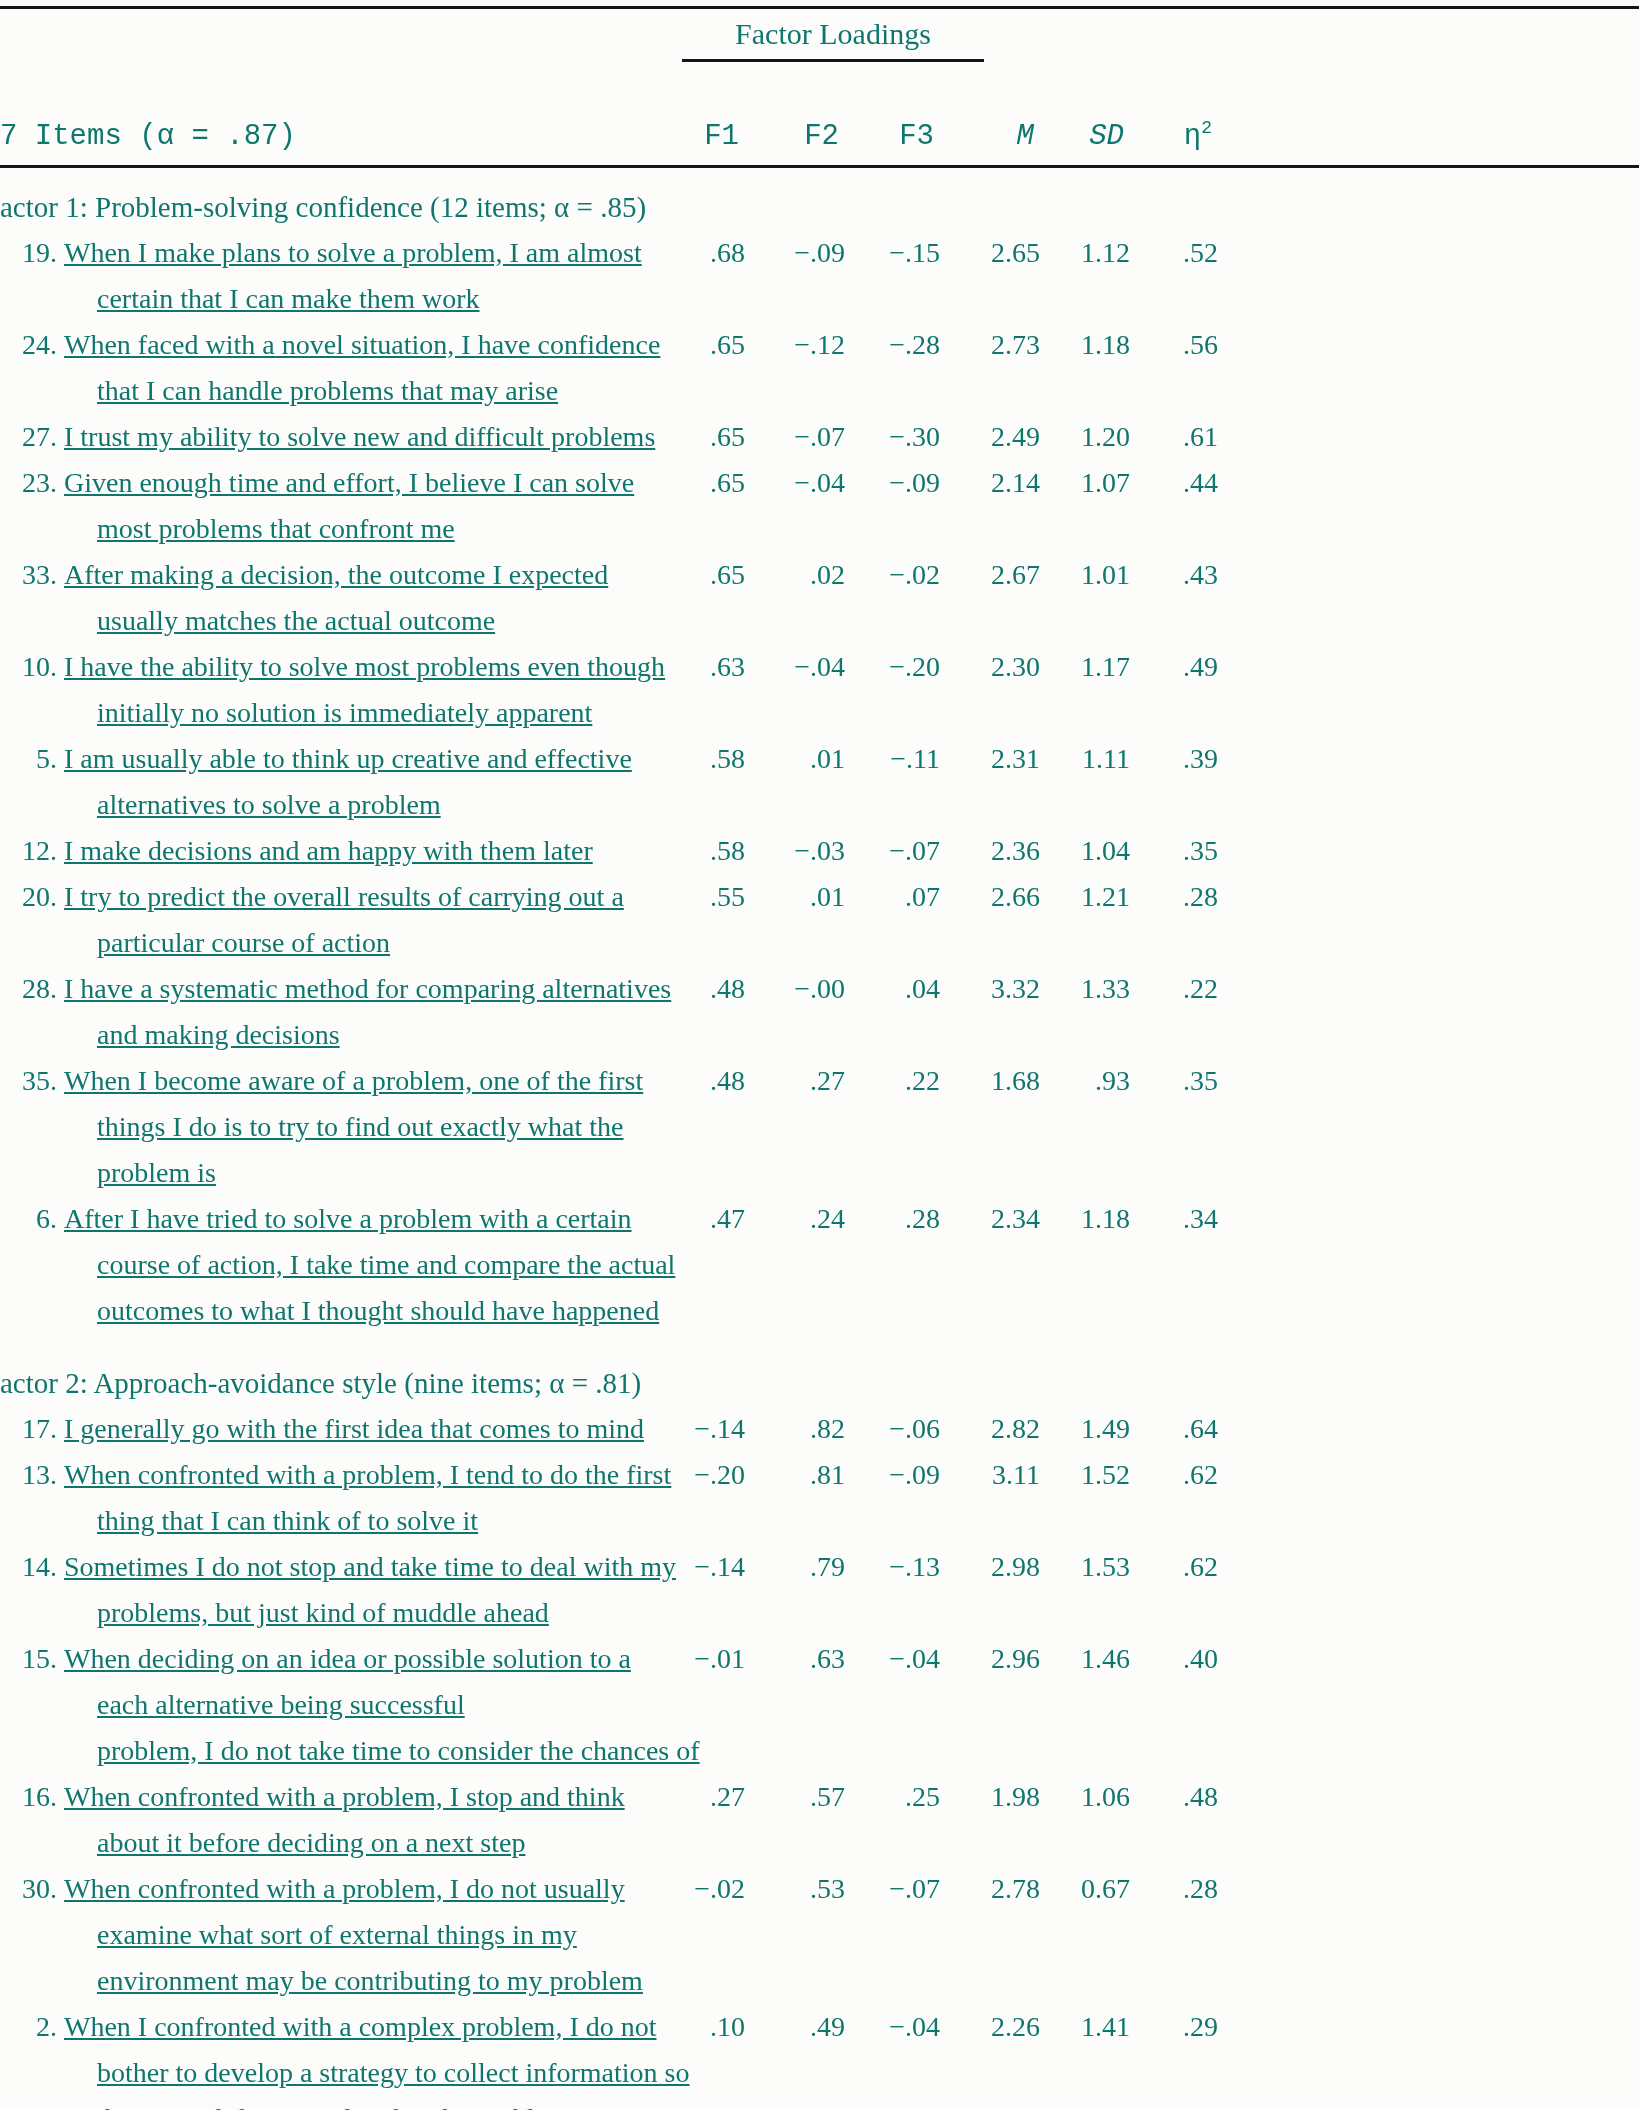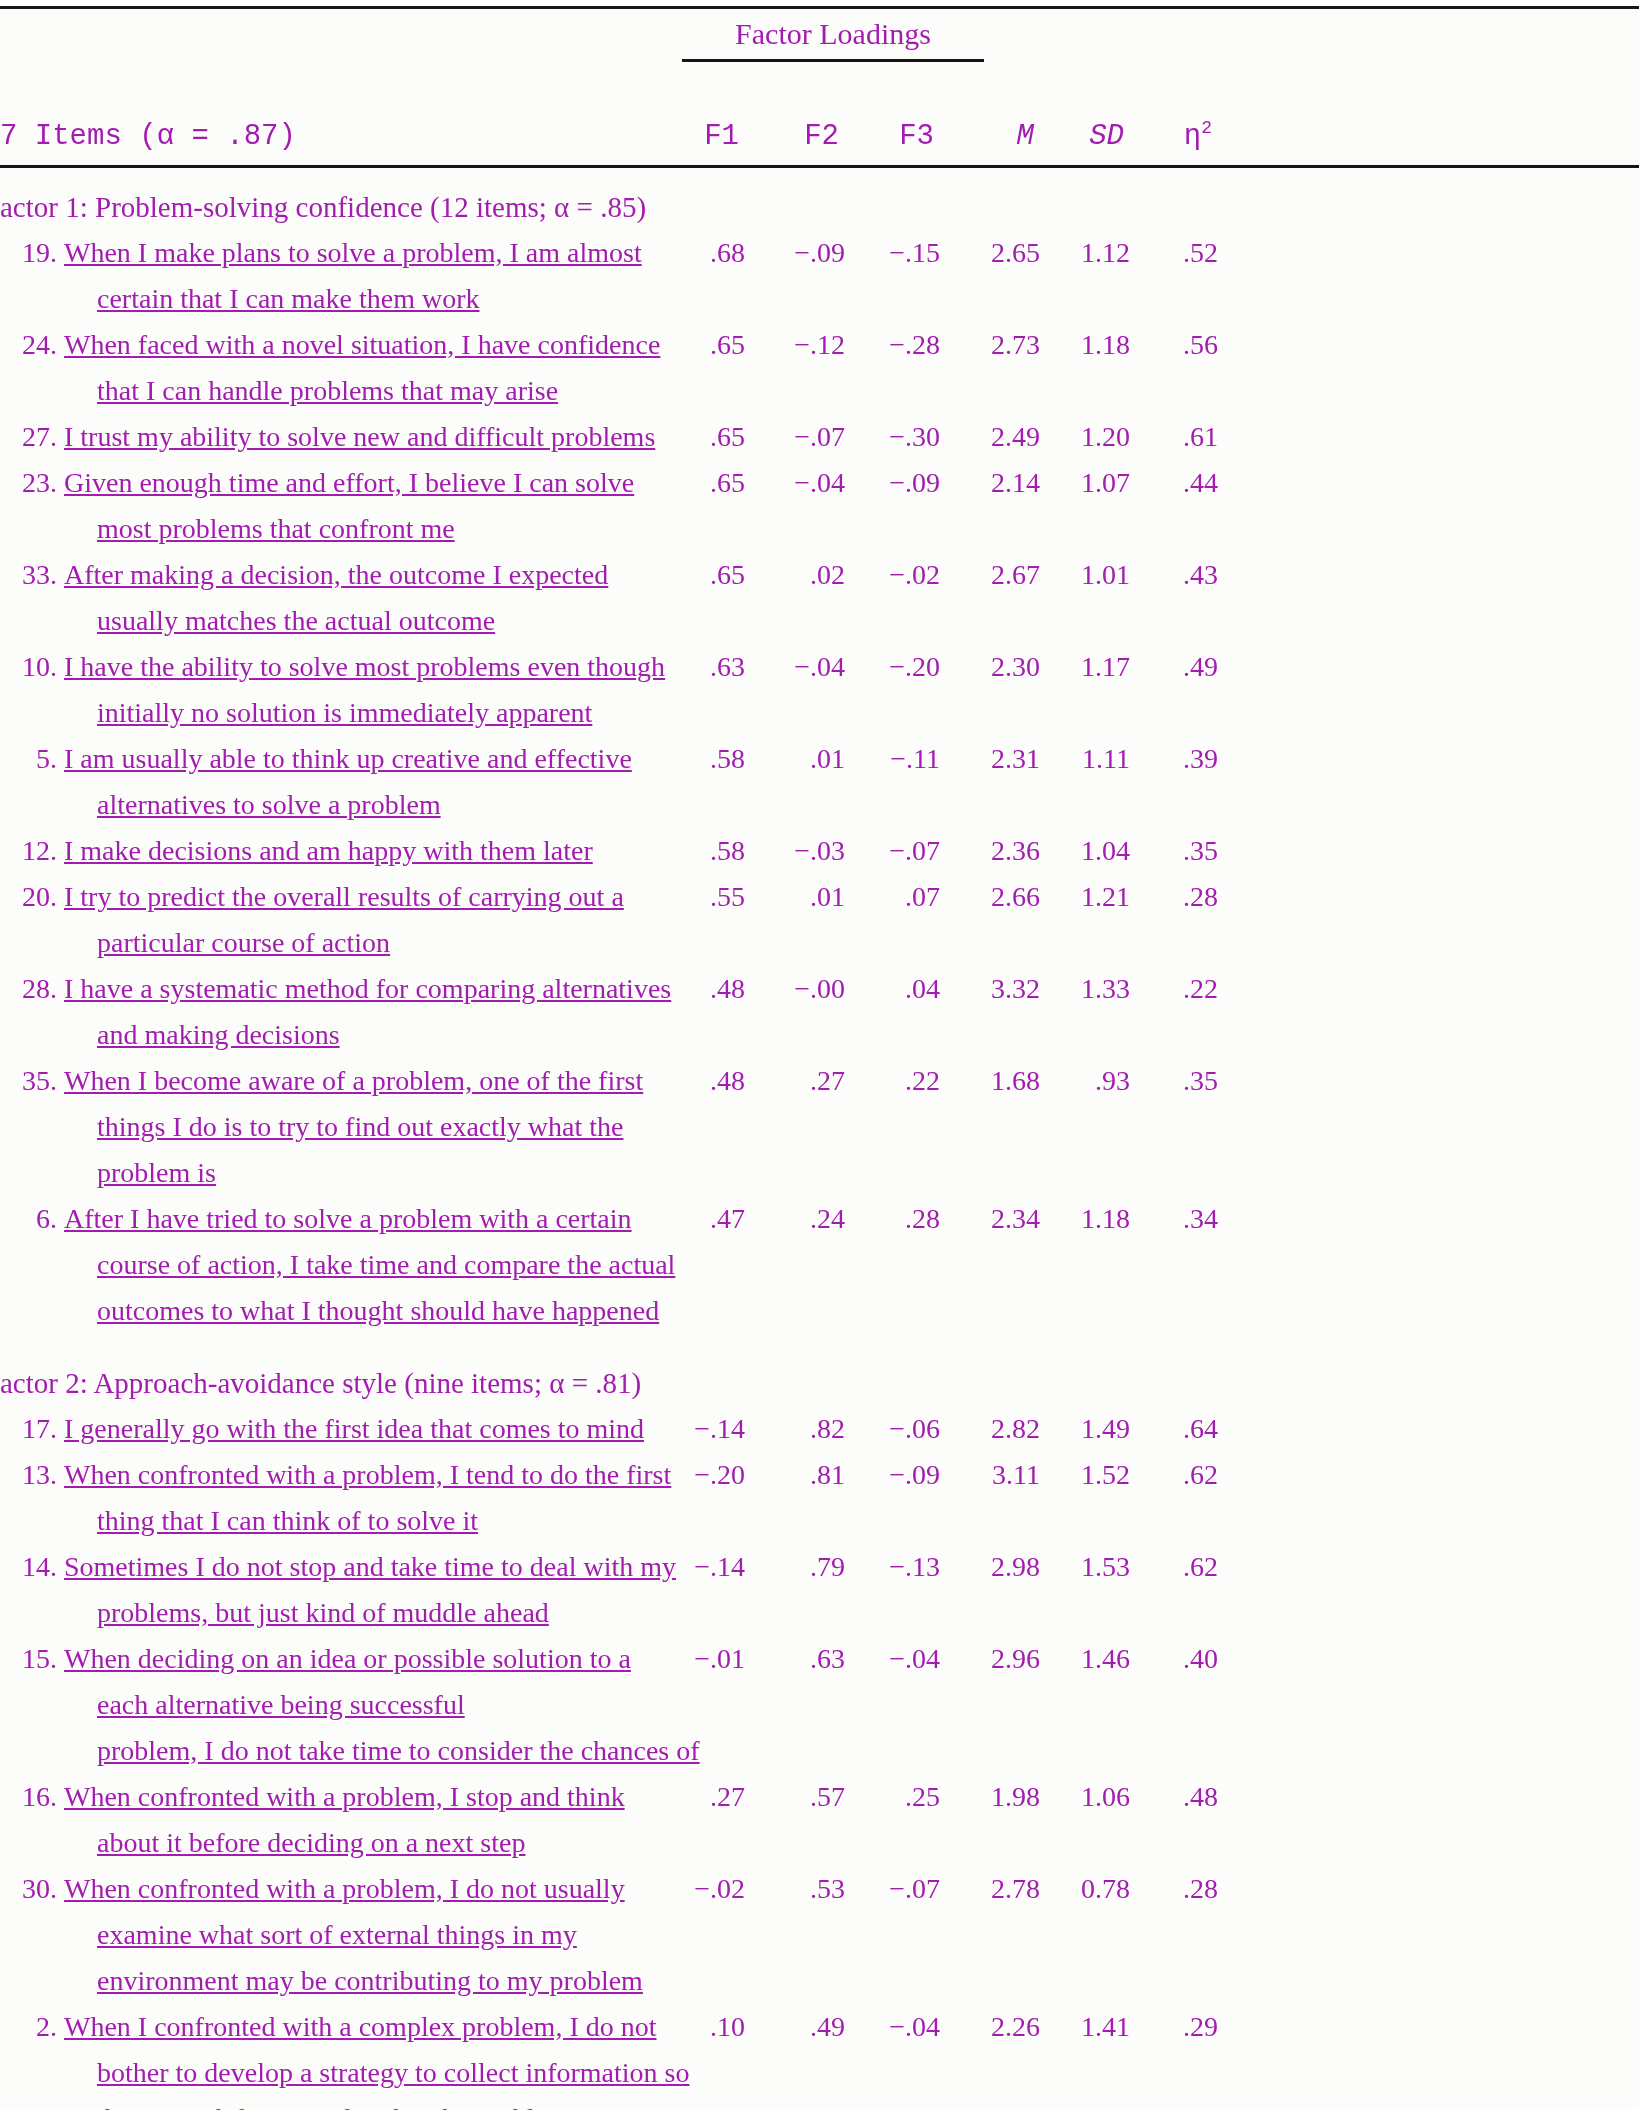--- a/index.html
+++ b/index.html
@@ -5,21 +5,21 @@
   html, body {
     margin: 0; padding: 0;
     width: 1639px; height: 2110px;
     overflow: hidden;
     background: #fbfbf8;
   }
   .page {
     position: relative;
     width: 1639px; height: 2110px;
     background: #fcfcfa;
-    color: #a21caf;
+    color: #0f766e;
     font-family: "Liberation Serif", "DejaVu Serif", serif;
     font-size: 28px;
     overflow: hidden;
   }
   .rule {
     background: #151515;
     height: 3px;
     width: 100%;
   }
   .top-rule { margin-top: 6px; }
@@ -331,21 +331,21 @@
         <div class="cell-num">30.</div>
         <div class="cell-text">
           <div class="line">When confronted with a problem, I do not usually</div>
           <div class="line cont">examine what sort of external things in my</div>
           <div class="line cont">environment may be contributing to my problem</div>
         </div>
         <div class="val">−.02</div>
         <div class="val">.53</div>
         <div class="val">−.07</div>
         <div class="val">2.78</div>
-        <div class="val">0.78</div>
+        <div class="val">0.67</div>
         <div class="val">.28</div>
       </div>
       <div class="grid-row">
         <div class="cell-num">2.</div>
         <div class="cell-text">
           <div class="line">When I confronted with a complex problem, I do not</div>
           <div class="line cont">bother to develop a strategy to collect information so</div>
           <div class="line cont">that I can define exactly what the problem is</div>
         </div>
         <div class="val">.10</div>

